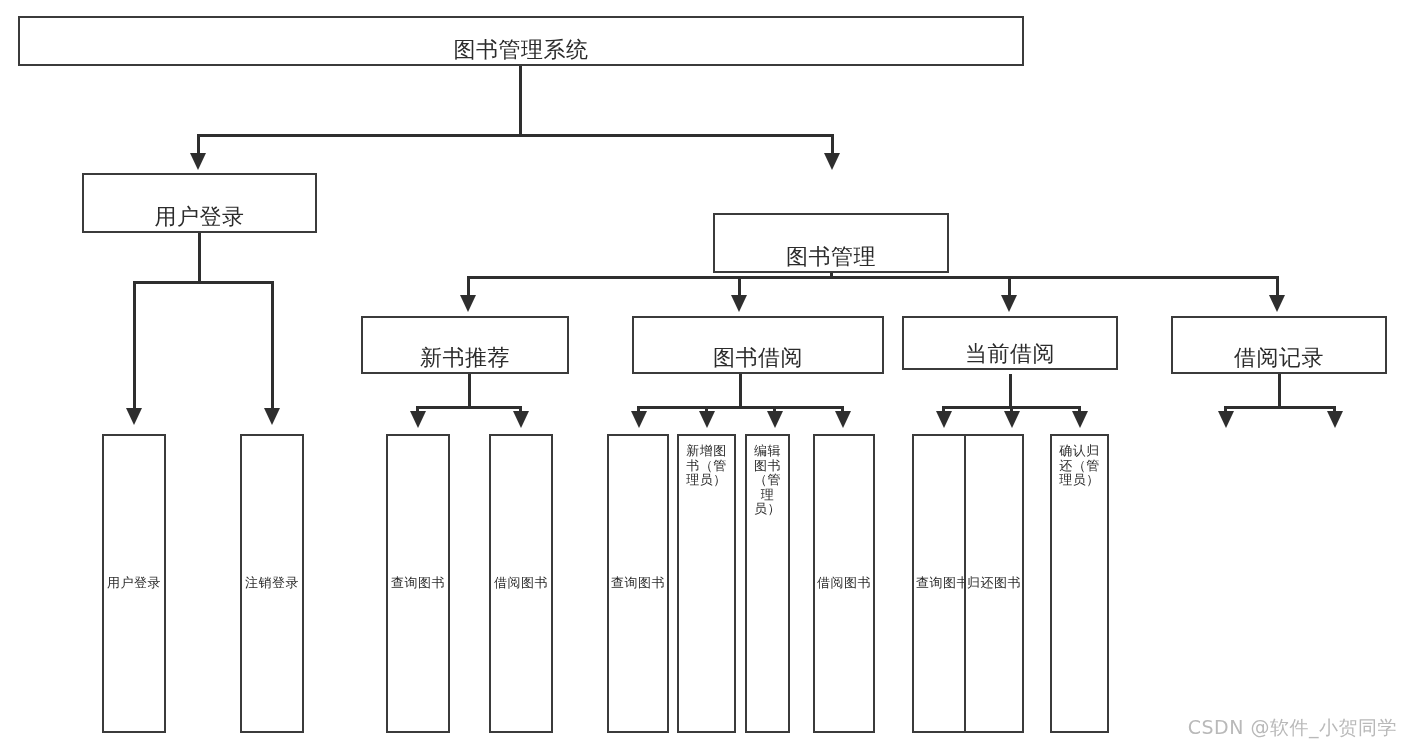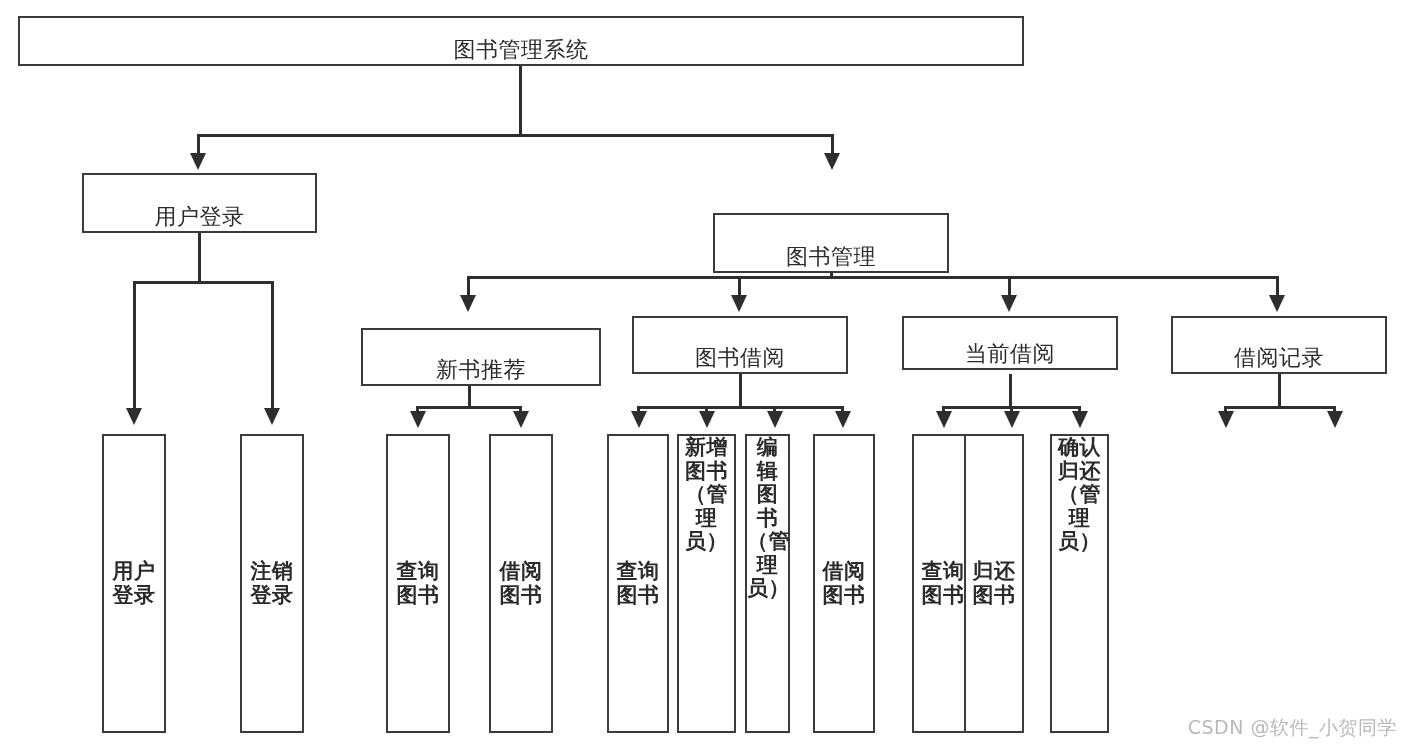--- a/index.html
+++ b/index.html
@@ -38,26 +38,25 @@
   .node.h .label {
     font-size: 22px;
     white-space: nowrap;
   }
   
   .node.v {
     align-items: flex-start;
     padding-top: 0;
   }
   .node.v .label {
-    font-size: 21px;
+    font-size: 13px;
     line-height: 1.12;
     width: 100%;
     word-break: break-all;
-    padding: 0 1px;
-    font-weight: bold;
+    padding: 8px 1px;
   }
   .node.v.mid .label { margin-top: auto; margin-bottom: auto; }
 
   
   .vline, .hline {
     position: absolute;
     background: #2e2e2e;
     z-index: 1;
   }
   .vline { width: 3px; }
@@ -124,24 +123,24 @@
 
   <div class="vline" style="left:738px; top:276px; width:3px; height:22px;"></div>
   <div class="arrow" style="left:731px; top:295px;"></div>
 
   <div class="vline" style="left:1008px; top:276px; width:3px; height:22px;"></div>
   <div class="arrow" style="left:1001px; top:295px;"></div>
 
   <div class="vline" style="left:1276px; top:276px; width:3px; height:22px;"></div>
   <div class="arrow" style="left:1269px; top:295px;"></div>
 
-  <div class="node h" style="left:361px; top:328px; width:240px; height:58px;">
+  <div class="node h" style="left:361px; top:316px; width:208px; height:58px;">
     <span class="label">新书推荐</span>
   </div>
-  <div class="node h" style="left:632px; top:316px; width:216px; height:58px;">
+  <div class="node h" style="left:632px; top:316px; width:252px; height:58px;">
     <span class="label">图书借阅</span>
   </div>
   <div class="node h" style="left:902px; top:316px; width:216px; height:54px;">
     <span class="label">当前借阅</span>
   </div>
   <div class="node h" style="left:1171px; top:316px; width:216px; height:58px;">
     <span class="label">借阅记录</span>
   </div>
 
   <div class="vline" style="left:468px; top:374px; width:3px; height:34px;"></div>

